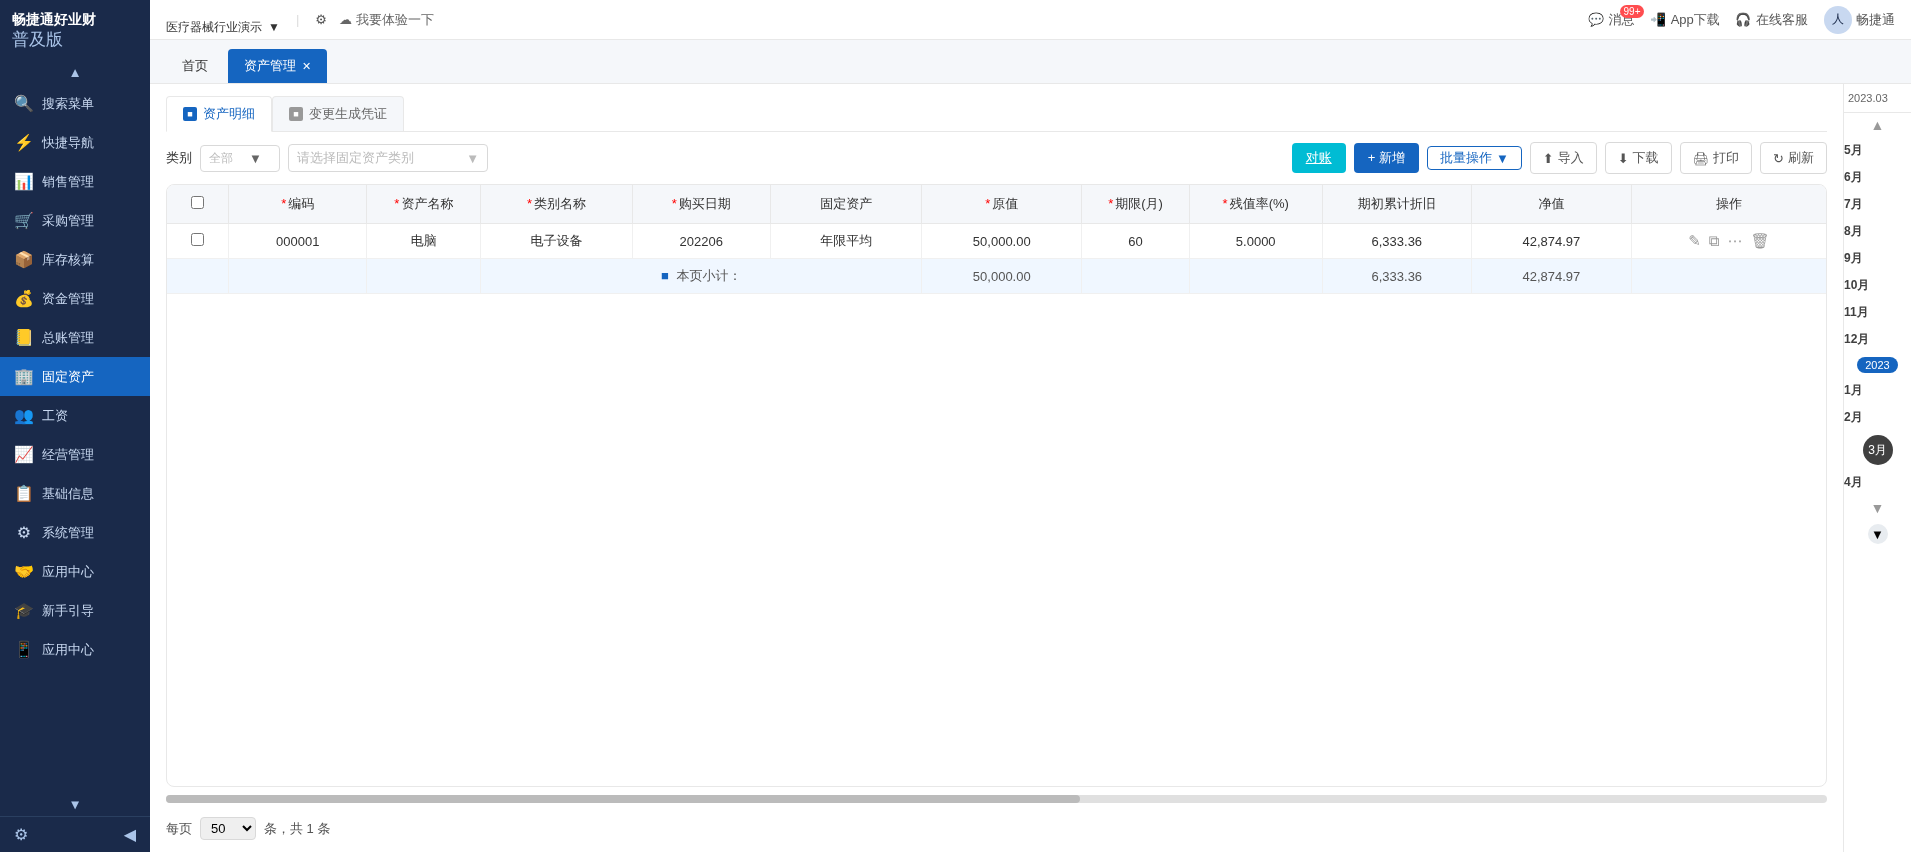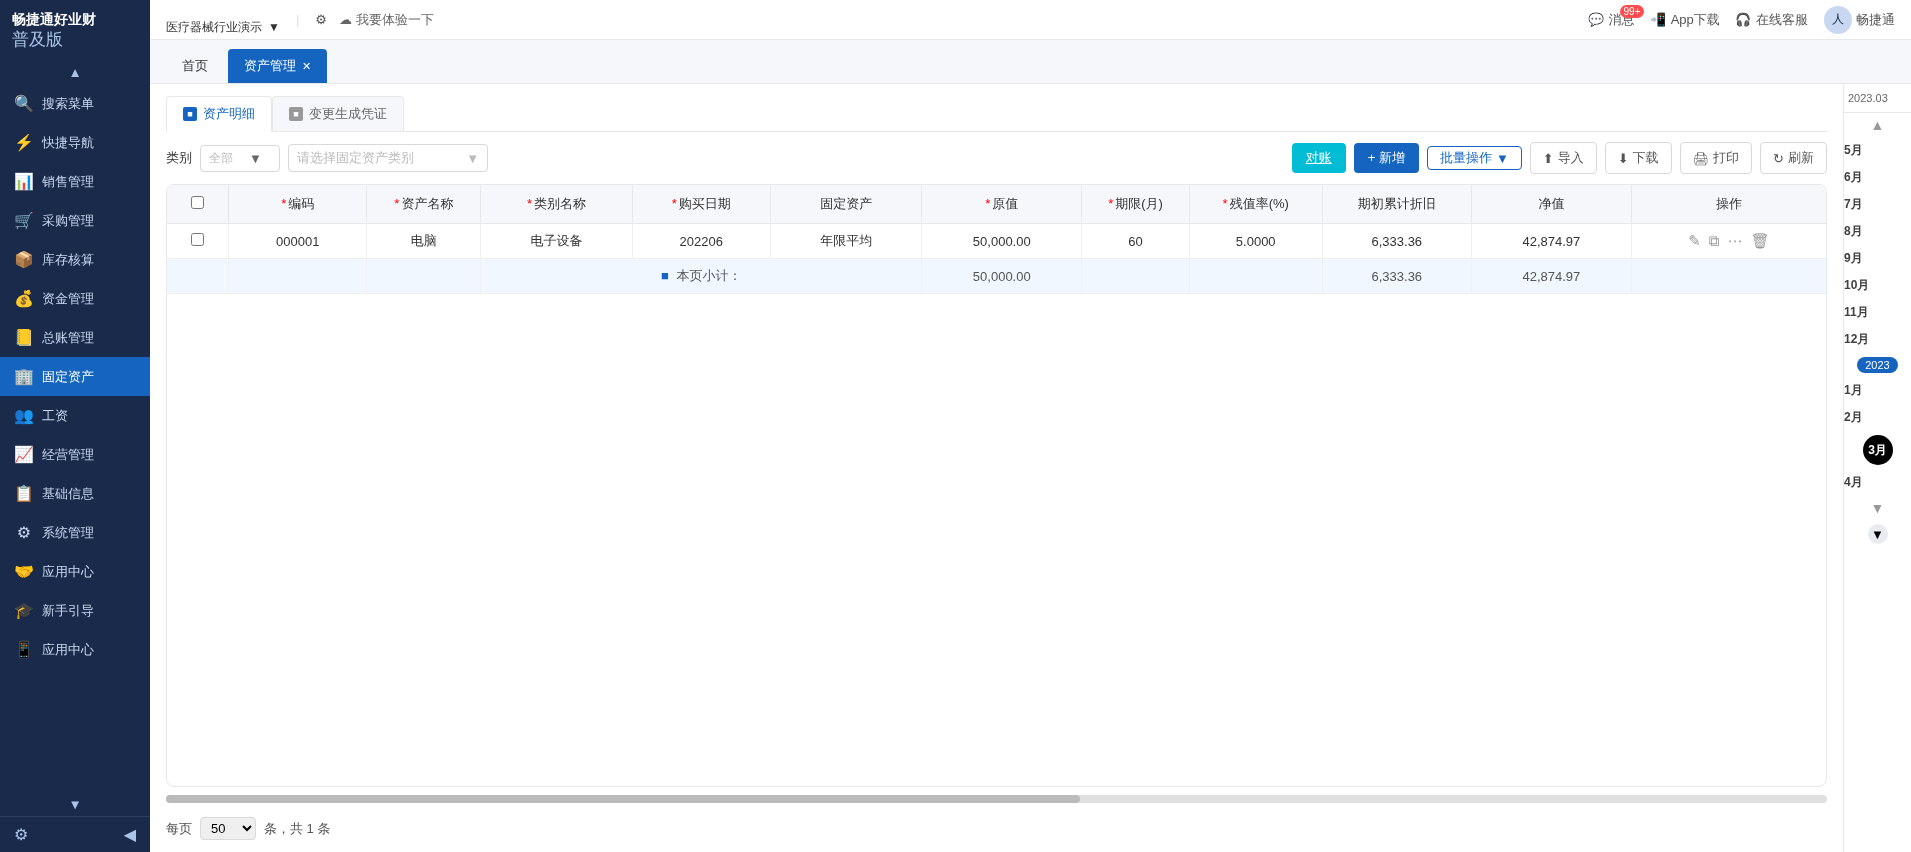--- a/index.html
+++ b/index.html
@@ -728,19 +728,19 @@
       <div class="timeline-month">6月</div>
       <div class="timeline-month">7月</div>
       <div class="timeline-month">8月</div>
       <div class="timeline-month">9月</div>
       <div class="timeline-month">10月</div>
       <div class="timeline-month">11月</div>
       <div class="timeline-month">12月</div>
       <div style="background:#1565c0;color:#fff;font-size:11px;border-radius:10px;padding:2px 8px;margin:4px auto;cursor:pointer;">2023</div>
       <div class="timeline-month">1月</div>
       <div class="timeline-month">2月</div>
-      <div style="background:#000000;color:#fff;font-size:12px;border-radius:50%;width:30px;height:30px;display:flex;align-items:center;justify-content:center;margin:4px auto;cursor:pointer;font-weight:bold;">3月</div>
+      <div style="background:#404040;color:#fff;font-size:12px;border-radius:50%;width:30px;height:30px;display:flex;align-items:center;justify-content:center;margin:4px auto;cursor:pointer;">3月</div>
       <div class="timeline-month">4月</div>
       <button class="timeline-scroll-btn">▼</button>
       <div style="width:20px;height:20px;border-radius:50%;background:#e8ecf0;display:flex;align-items:center;justify-content:center;cursor:pointer;margin:4px auto;">▼</div>
     </div>
   </div>
 </div>
 
 </body></html>

